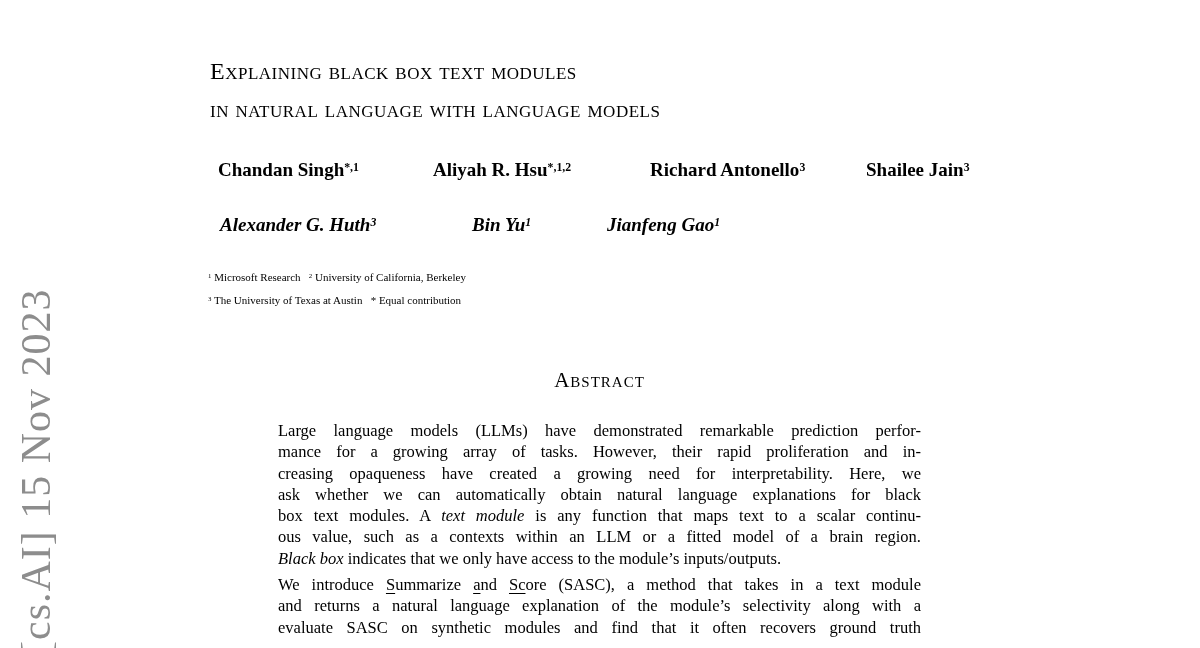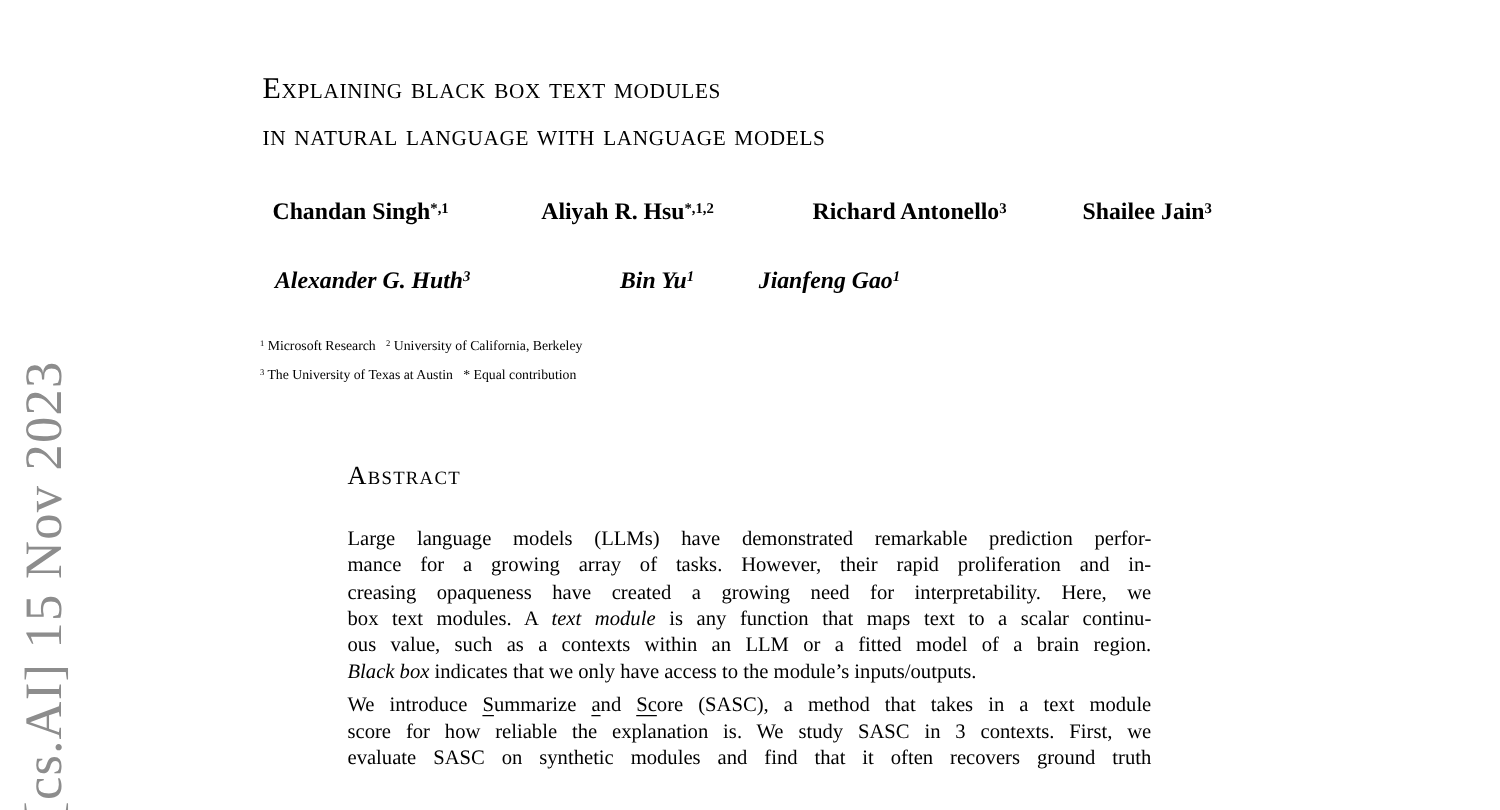--- a/index.html
+++ b/index.html
@@ -27,31 +27,31 @@
   
   .authors-row{position:absolute;left:0;width:1200px;height:28px;}
   .authors-row.r1{top:159px;padding-left:32px;}
   .authors-row.r2{top:214px;font-style:italic;}
   .author{position:absolute;top:0;font-size:19px;font-weight:bold;white-space:nowrap;}
   .authors-row.r1 .author:nth-child(1){left:218px;}
   .authors-row.r1 .author:nth-child(2){left:433px;}
   .authors-row.r1 .author:nth-child(3){left:650px;}
   .authors-row.r1 .author:nth-child(4){left:866px;}
   .authors-row.r2 .author:nth-child(1){left:220px;}
-  .authors-row.r2 .author:nth-child(2){left:496px;}
+  .authors-row.r2 .author:nth-child(2){left:472px;}
   .authors-row.r2 .author:nth-child(3){left:607px;}
   sup{font-size:62%;line-height:0;position:relative;top:-0.42em;vertical-align:baseline;}
 
   
   .affiliations{position:absolute;left:208px;top:266px;font-size:11px;}
   .affil-line{line-height:23px;white-space:pre-wrap;}
 
   
   .abs-heading{
-    position:absolute;left:278px;top:368px;width:643px;text-align:left;
+    position:absolute;left:278px;top:368px;width:643px;text-align:center;
     font-variant:small-caps;font-size:21px;letter-spacing:1px;
   }
   .abstract-body{position:absolute;left:278px;top:420px;width:643px;font-size:16.5px;}
   .para + .para{margin-top:5px;}
   .line{line-height:21.3px;text-align:justify;}
   .line.jl{text-align-last:justify;}
   .line.ll{text-align-last:auto;}
   .it{font-style:italic;}
   .ul{text-decoration:underline;text-underline-offset:3px;text-decoration-thickness:1px;}
 </style>
@@ -82,22 +82,23 @@
     <div class="affil-line"><sup>3</sup><span> The University of Texas at Austin   * Equal contribution</span></div>
   </div>
 
 <div class="abs-heading">Abstract</div>
 
 <div class="abstract-body">
     <div class="para">
       <div class="line jl"><span>Large language models (LLMs) have demonstrated remarkable prediction perfor-</span></div>
       <div class="line jl"><span>mance for a growing array of tasks. However, their rapid proliferation and in-</span></div>
       <div class="line jl"><span>creasing opaqueness have created a growing need for interpretability. Here, we</span></div>
+      <div class="line jl"><span>ask whether we can automatically obtain natural language explanations for black</span></div>
       <div class="line jl"><span>box text modules. A </span><span class="it">text module</span><span> is any function that maps text to a scalar continu-</span></div>
       <div class="line jl"><span>ous value, such as a contexts within an LLM or a fitted model of a brain region.</span></div>
       <div class="line ll"><span class="it">Black box</span><span> indicates that we only have access to the module’s inputs/outputs.</span></div>
     </div>
     <div class="para">
       <div class="line jl"><span>We introduce </span><span class="ul">S</span><span>ummarize </span><span class="ul">a</span><span>nd </span><span class="ul">Sc</span><span>ore (SASC), a method that takes in a text module</span></div>
-      <div class="line jl"><span>score for how reliable the explanation is. We study SASC in 3 contexts. First, we</span></div>
+      <div class="line jl"><span>and returns a natural language explanation of the module’s selectivity along with a</span></div>
       <div class="line jl"><span>evaluate SASC on synthetic modules and find that it often recovers ground truth</span></div>
     </div>
   </div>
 
 </body></html>

